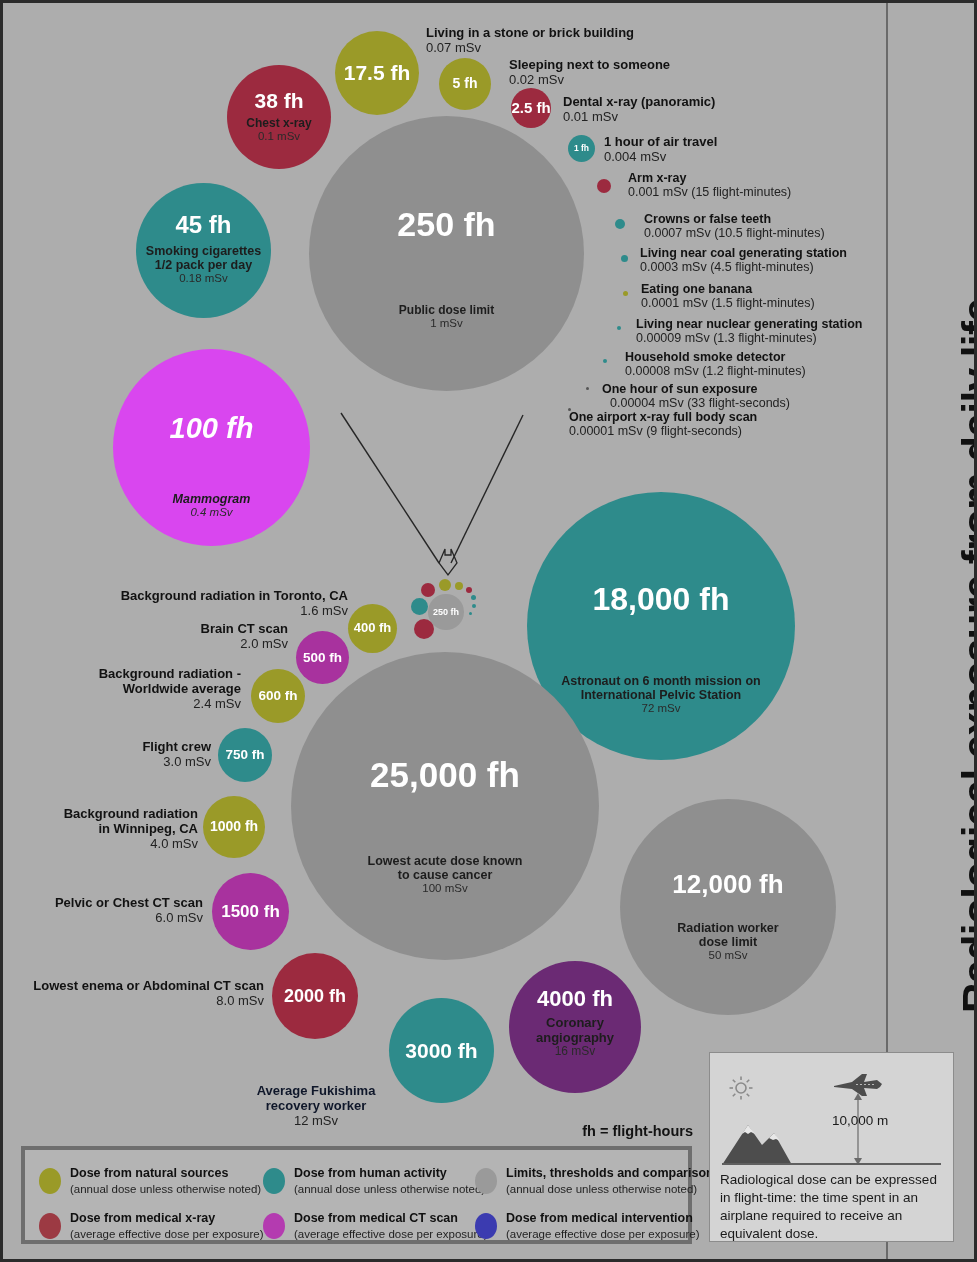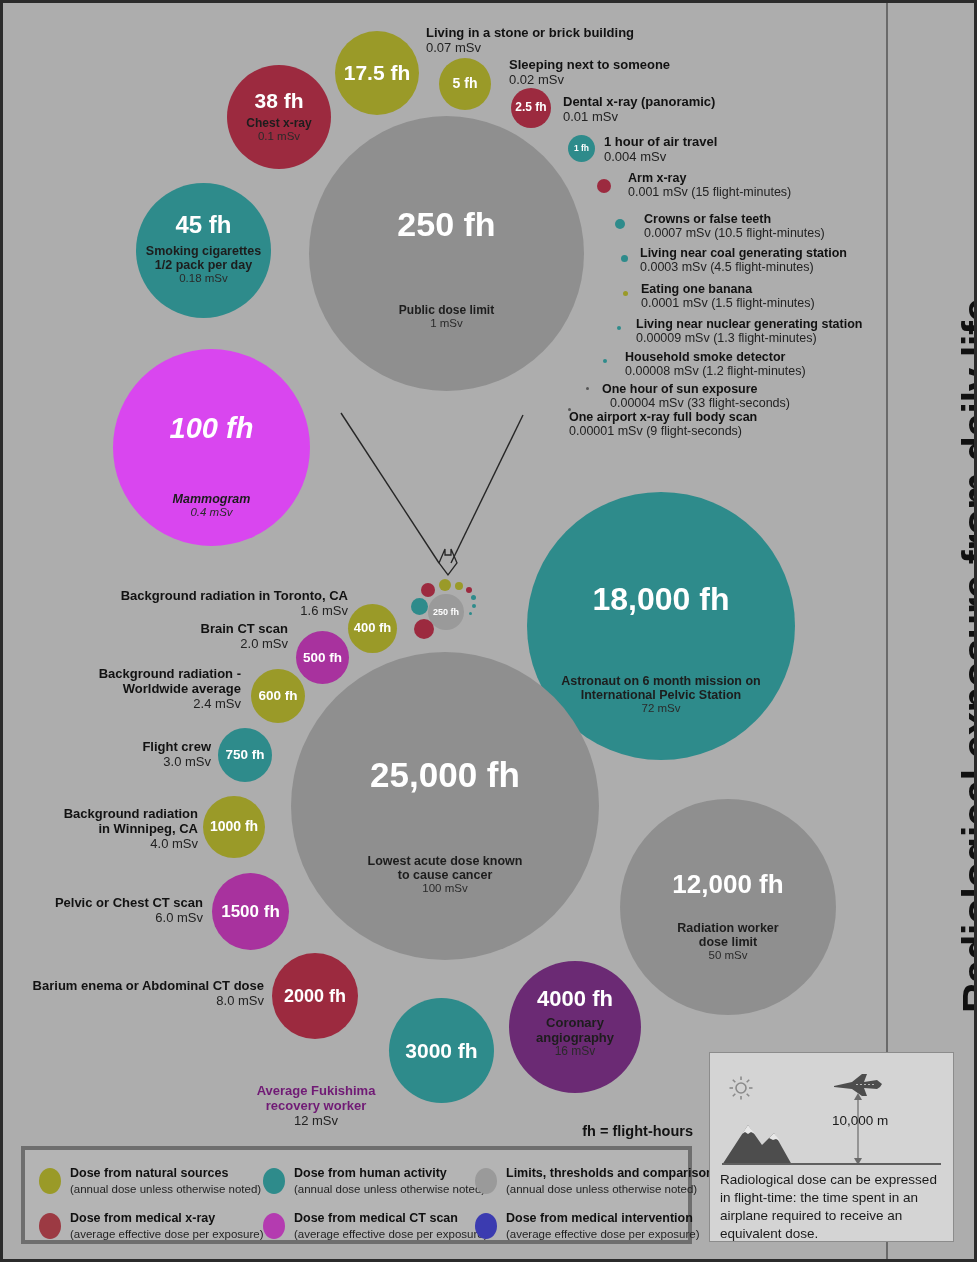--- a/index.html
+++ b/index.html
@@ -50,21 +50,21 @@
   .extrow .t2{color:#222;white-space:nowrap;}
   .dot{position:absolute;border-radius:50%;}
 
   
   .leftlab{position:absolute;text-align:right;}
   .leftlab .t1{font-weight:bold;color:#121212;}
   .leftlab .t2{color:#222;}
 
   
   .botlab{position:absolute;text-align:center;}
-  .botlab .t1{font-weight:bold;color:#701a75;}
+  .botlab .t1{font-weight:bold;color:#0f172a;}
   .botlab .t2{color:#222;}
 
   
   #legend{
     position:absolute;left:18px;top:1143px;width:671px;height:98px;
     border:4px solid #6e6e6e;background:#b4b4b4;box-sizing:border-box;
   }
   .lgitem{position:absolute;display:flex;align-items:flex-start;}
   .lgdot{width:22px;height:26px;border-radius:50%;flex:none;margin-right:9px;margin-top:2px;}
   .lgtxt .l1{font-weight:bold;color:#101010;font-size:12.5px;line-height:1.25;white-space:nowrap;}
@@ -114,21 +114,21 @@
 
   <div class="bub" style="left:332px;top:28px;width:84px;height:84px;background:#9a9a28;justify-content:center;">
     <div class="fh" style="font-size:21px;">17.5 fh</div>
   </div>
 
   <div class="bub" style="left:436px;top:55px;width:52px;height:52px;background:#9a9a28;">
     <div class="fh" style="font-size:14px;">5 fh</div>
   </div>
 
   <div class="bub" style="left:508px;top:85px;width:40px;height:40px;background:#9c2a3f;">
-    <div class="fh" style="font-size:12px;">2.5 fh</div>
+    <div class="fh" style="font-size:15px;">2.5 fh</div>
   </div>
 
   <div class="bub" style="left:565px;top:132px;width:27px;height:27px;background:#2e8b8b;">
     <div class="fh" style="font-size:8.5px;">1 fh</div>
   </div>
 
   <div class="bub" style="left:224px;top:62px;width:104px;height:104px;background:#9c2a3f;">
     <div class="fh" style="font-size:21px;margin-top:-2px;">38 fh</div>
     <div class="lab" style="font-size:12px;margin-top:4px;">Chest x-ray</div>
     <div class="msv" style="font-size:11.5px;">0.1 mSv</div>
@@ -316,21 +316,21 @@
     <div class="t1" style="font-size:13px;">in Winnipeg, CA</div>
     <div class="t2" style="font-size:13px;">4.0 mSv</div>
   </div>
 
   <div class="leftlab" style="left:20px;top:892px;width:180px;">
     <div class="t1" style="font-size:13px;">Pelvic or Chest CT scan</div>
     <div class="t2" style="font-size:13px;">6.0 mSv</div>
   </div>
 
   <div class="leftlab" style="left:14px;top:975px;width:247px;">
-    <div class="t1" style="font-size:13px;">Barium enema or Abdominal CT dose</div>
+    <div class="t1" style="font-size:13px;">Lowest enema or Abdominal CT scan</div>
     <div class="t2" style="font-size:13px;">8.0 mSv</div>
   </div>
 
   <div class="botlab" style="left:248px;top:1080px;width:130px;">
     <div class="t1" style="font-size:13px;">Average Fukishima</div>
     <div class="t1" style="font-size:13px;">recovery worker</div>
     <div class="t2" style="font-size:13px;">12 mSv</div>
   </div>
 
   <div id="fh-note">fh = flight-hours</div>

